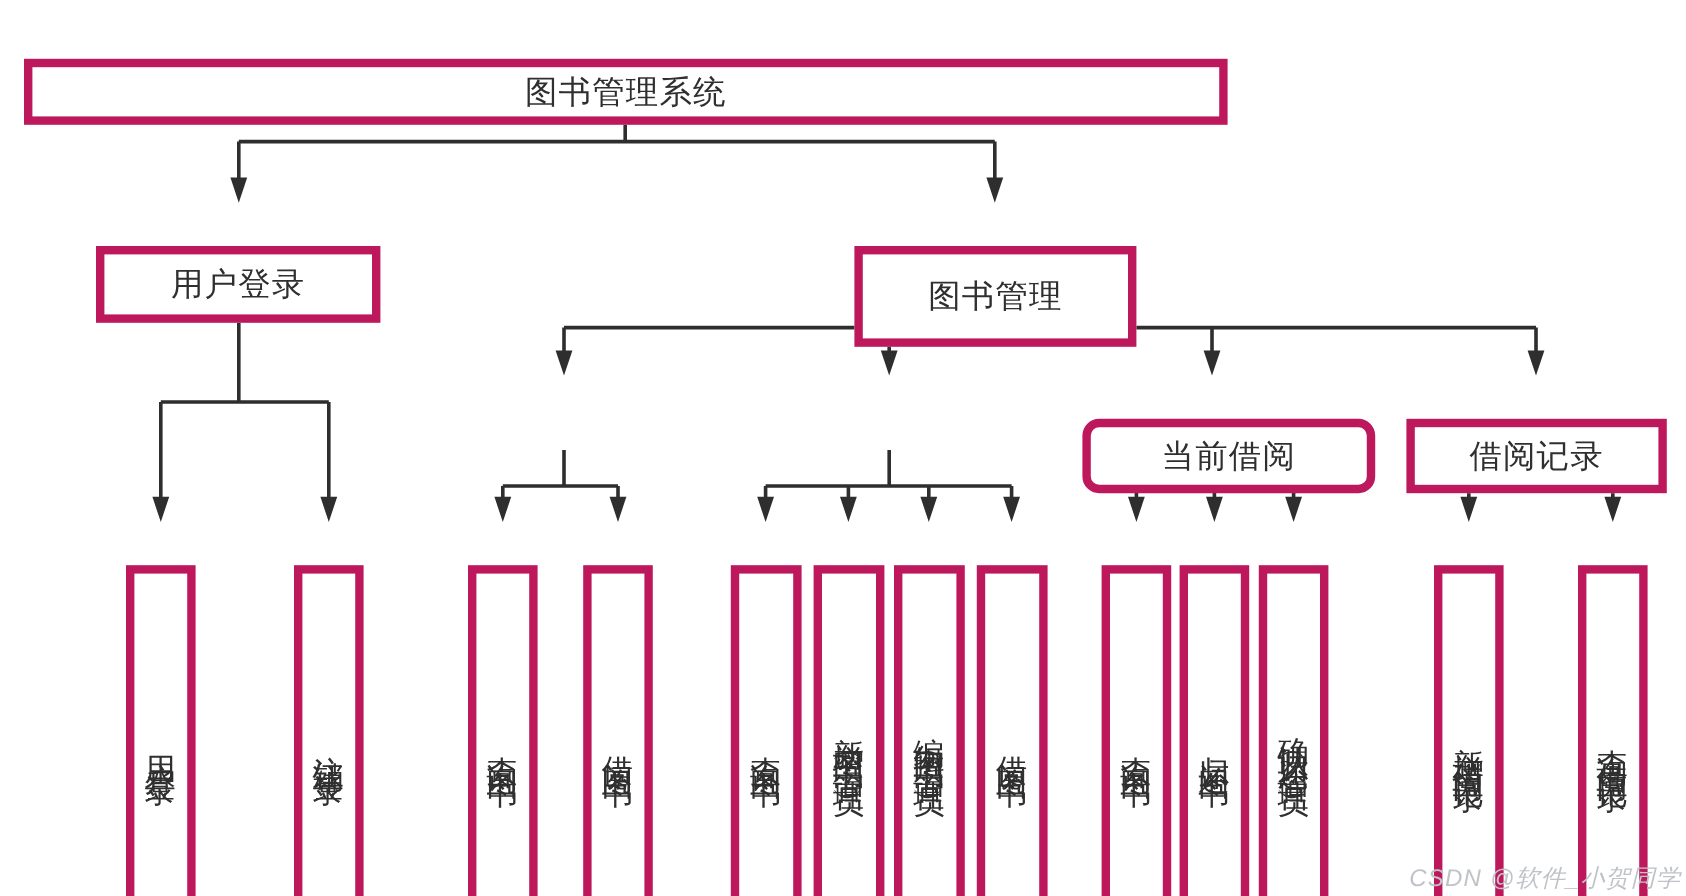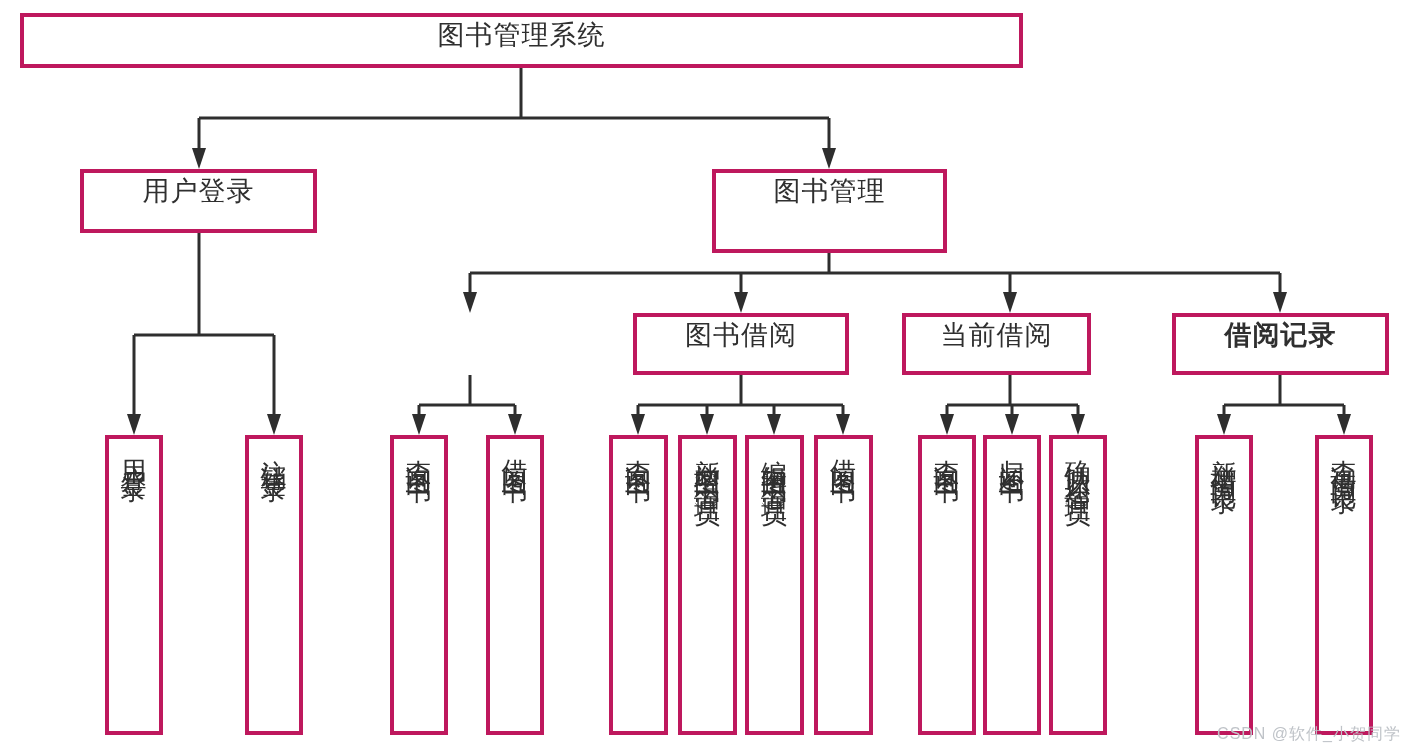--- a/index.html
+++ b/index.html
@@ -4,31 +4,31 @@
 <style>
   html,body{margin:0;padding:0;background:#ffffff;}
   .canvas{
     position:relative;width:1405px;height:747px;background:#ffffff;overflow:hidden;
     font-family:"Liberation Sans", sans-serif;
   }
   .connectors{position:absolute;left:0;top:0;width:1405px;height:747px;}
   .connectors path{stroke:#2e2e2e;stroke-width:3;fill:none;}
   .connectors polygon{fill:#2e2e2e;stroke:none;}
   .box{
-    position:absolute;box-sizing:border-box;border:4px solid #be185d;background:#ffffff;
-    display:flex;align-items:flex-start;justify-content:center;color:#2f2f2f;
+    position:absolute;box-sizing:border-box;border:7px solid #be185d;background:#ffffff;
+    display:flex;align-items:center;justify-content:center;color:#2f2f2f;margin-top:36px;
   }
   .hlabel{font-size:27px;letter-spacing:1px;white-space:nowrap;}
   .vlabel{
     writing-mode:vertical-rl;text-orientation:mixed;
     font-size:26px;line-height:1;letter-spacing:6px;white-space:nowrap;
   }
   .watermark{
     position:absolute;right:4px;bottom:2px;z-index:5;
-    font-size:16px;letter-spacing:1px;color:#bfc3c8;white-space:nowrap;
+    font-size:20px;letter-spacing:1px;color:#bfc3c8;white-space:nowrap;font-style:italic;
   }
 </style>
 </head>
 <body>
 
 <div class="canvas">
 
   <svg class="connectors" viewBox="0 0 1405 747" xmlns="http://www.w3.org/2000/svg">
     <g>
       <path d="M521 68 V118 M199 118 H829 M199 118 V152 M829 118 V152
@@ -68,27 +68,24 @@
     <span class="hlabel">图书管理系统</span>
   </div>
 
   <div class="box" style="left:80px;top:169px;width:237px;height:64px;">
     <span class="hlabel">用户登录</span>
   </div>
   <div class="box" style="left:712px;top:169px;width:235px;height:84px;">
     <span class="hlabel">图书管理</span>
   </div>
 
-  <div class="box" style="left:633px;top:313px;width:216px;height:62px;">
-    <span class="hlabel">图书借阅</span>
-  </div>
-  <div class="box" style="left:902px;top:313px;width:189px;height:62px;">
+  <div class="box" style="left:902px;top:313px;width:244px;height:62px;border-radius:14px;">
     <span class="hlabel">当前借阅</span>
   </div>
-  <div class="box" style="left:1172px;top:313px;width:217px;height:62px;font-weight:bold;">
+  <div class="box" style="left:1172px;top:313px;width:217px;height:62px;">
     <span class="hlabel">借阅记录</span>
   </div>
 
   <div class="box" style="left:105px;top:435px;width:58px;height:300px;">
     <span class="vlabel">用户登录</span>
   </div>
   <div class="box" style="left:245px;top:435px;width:58px;height:300px;">
     <span class="vlabel">注销登录</span>
   </div>
 

